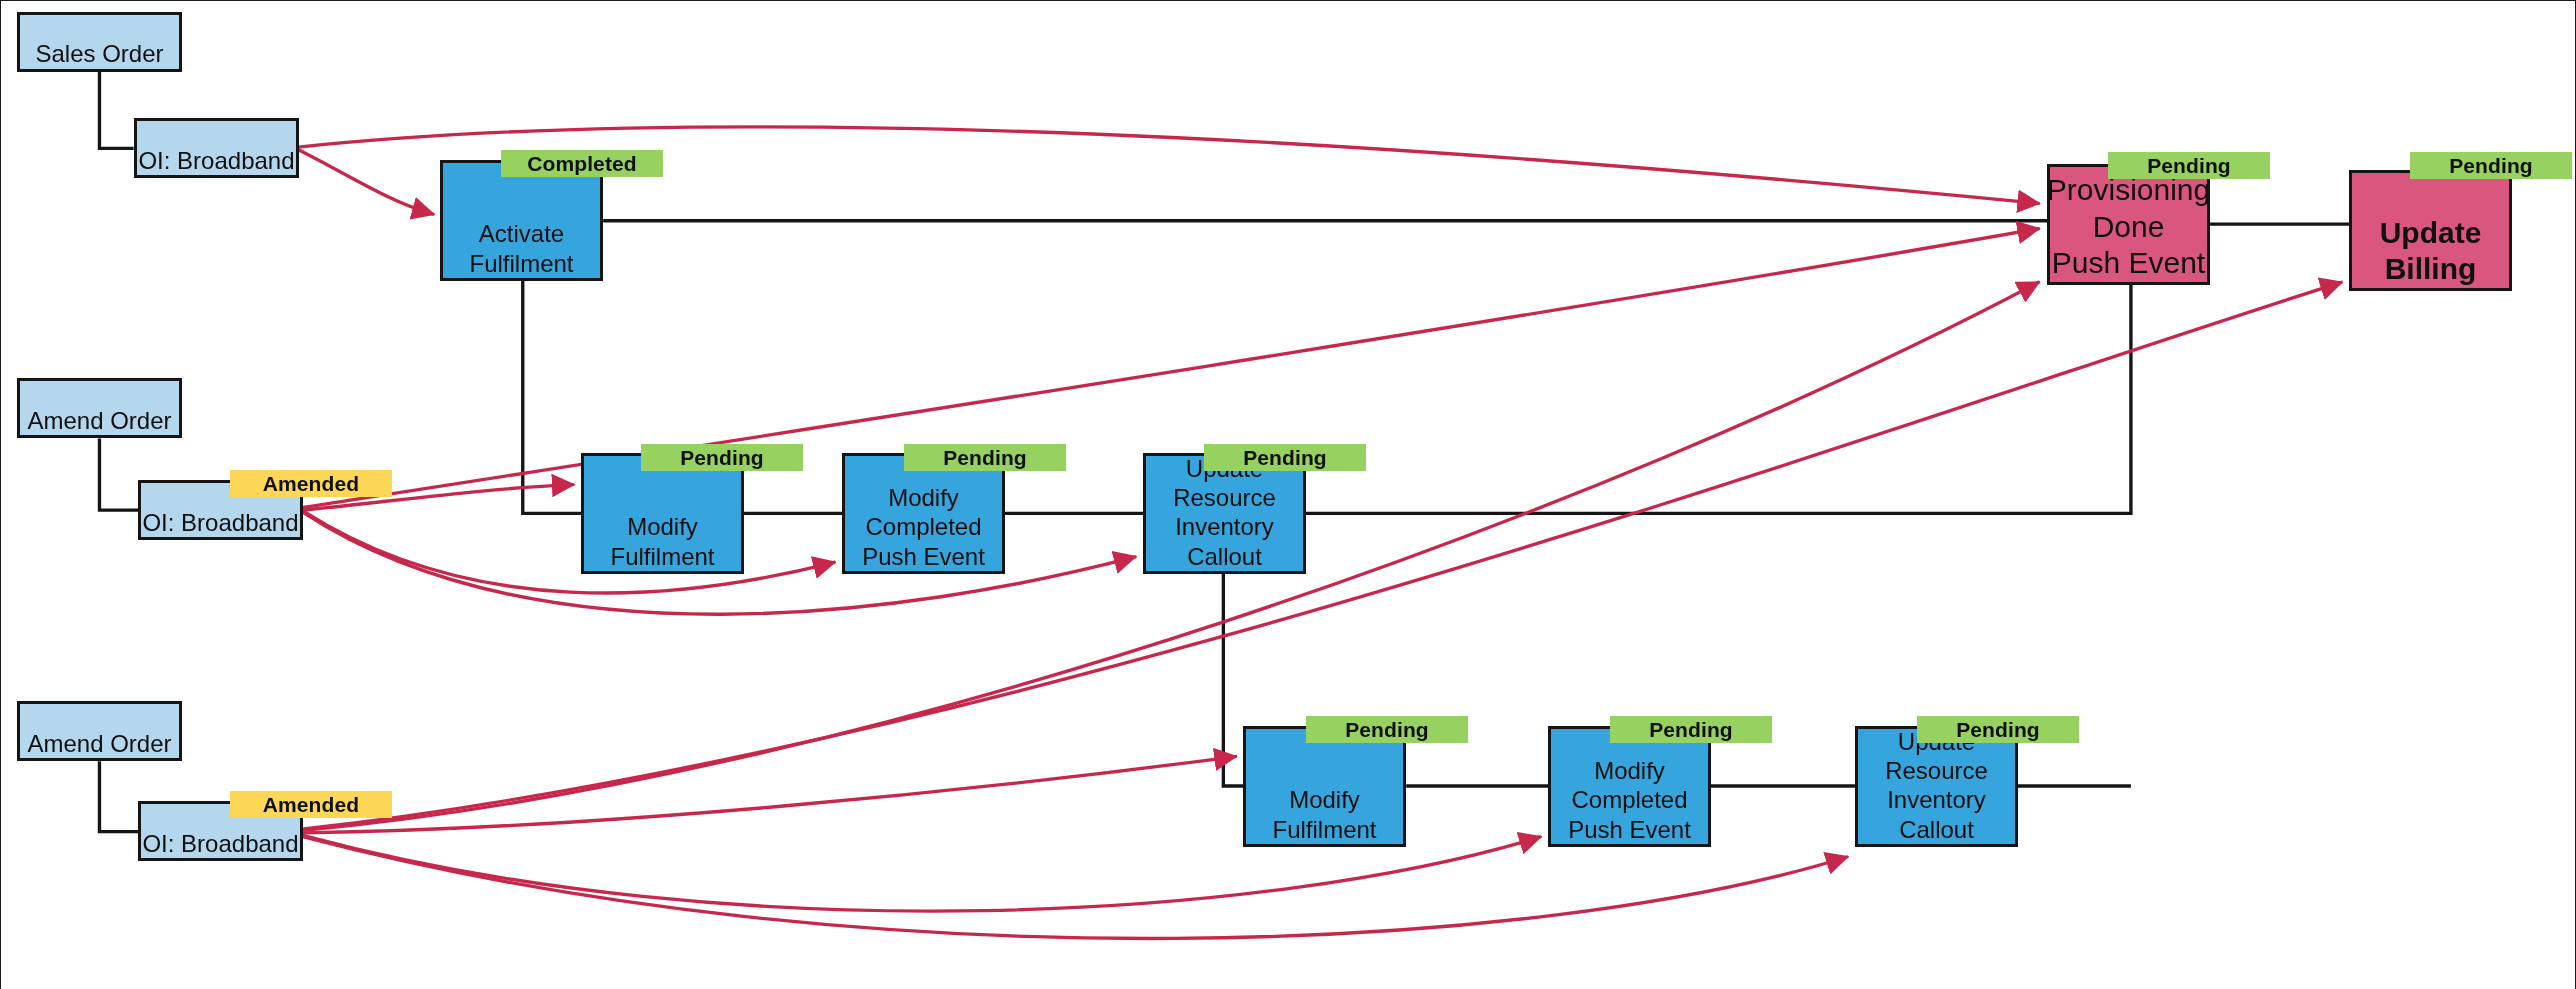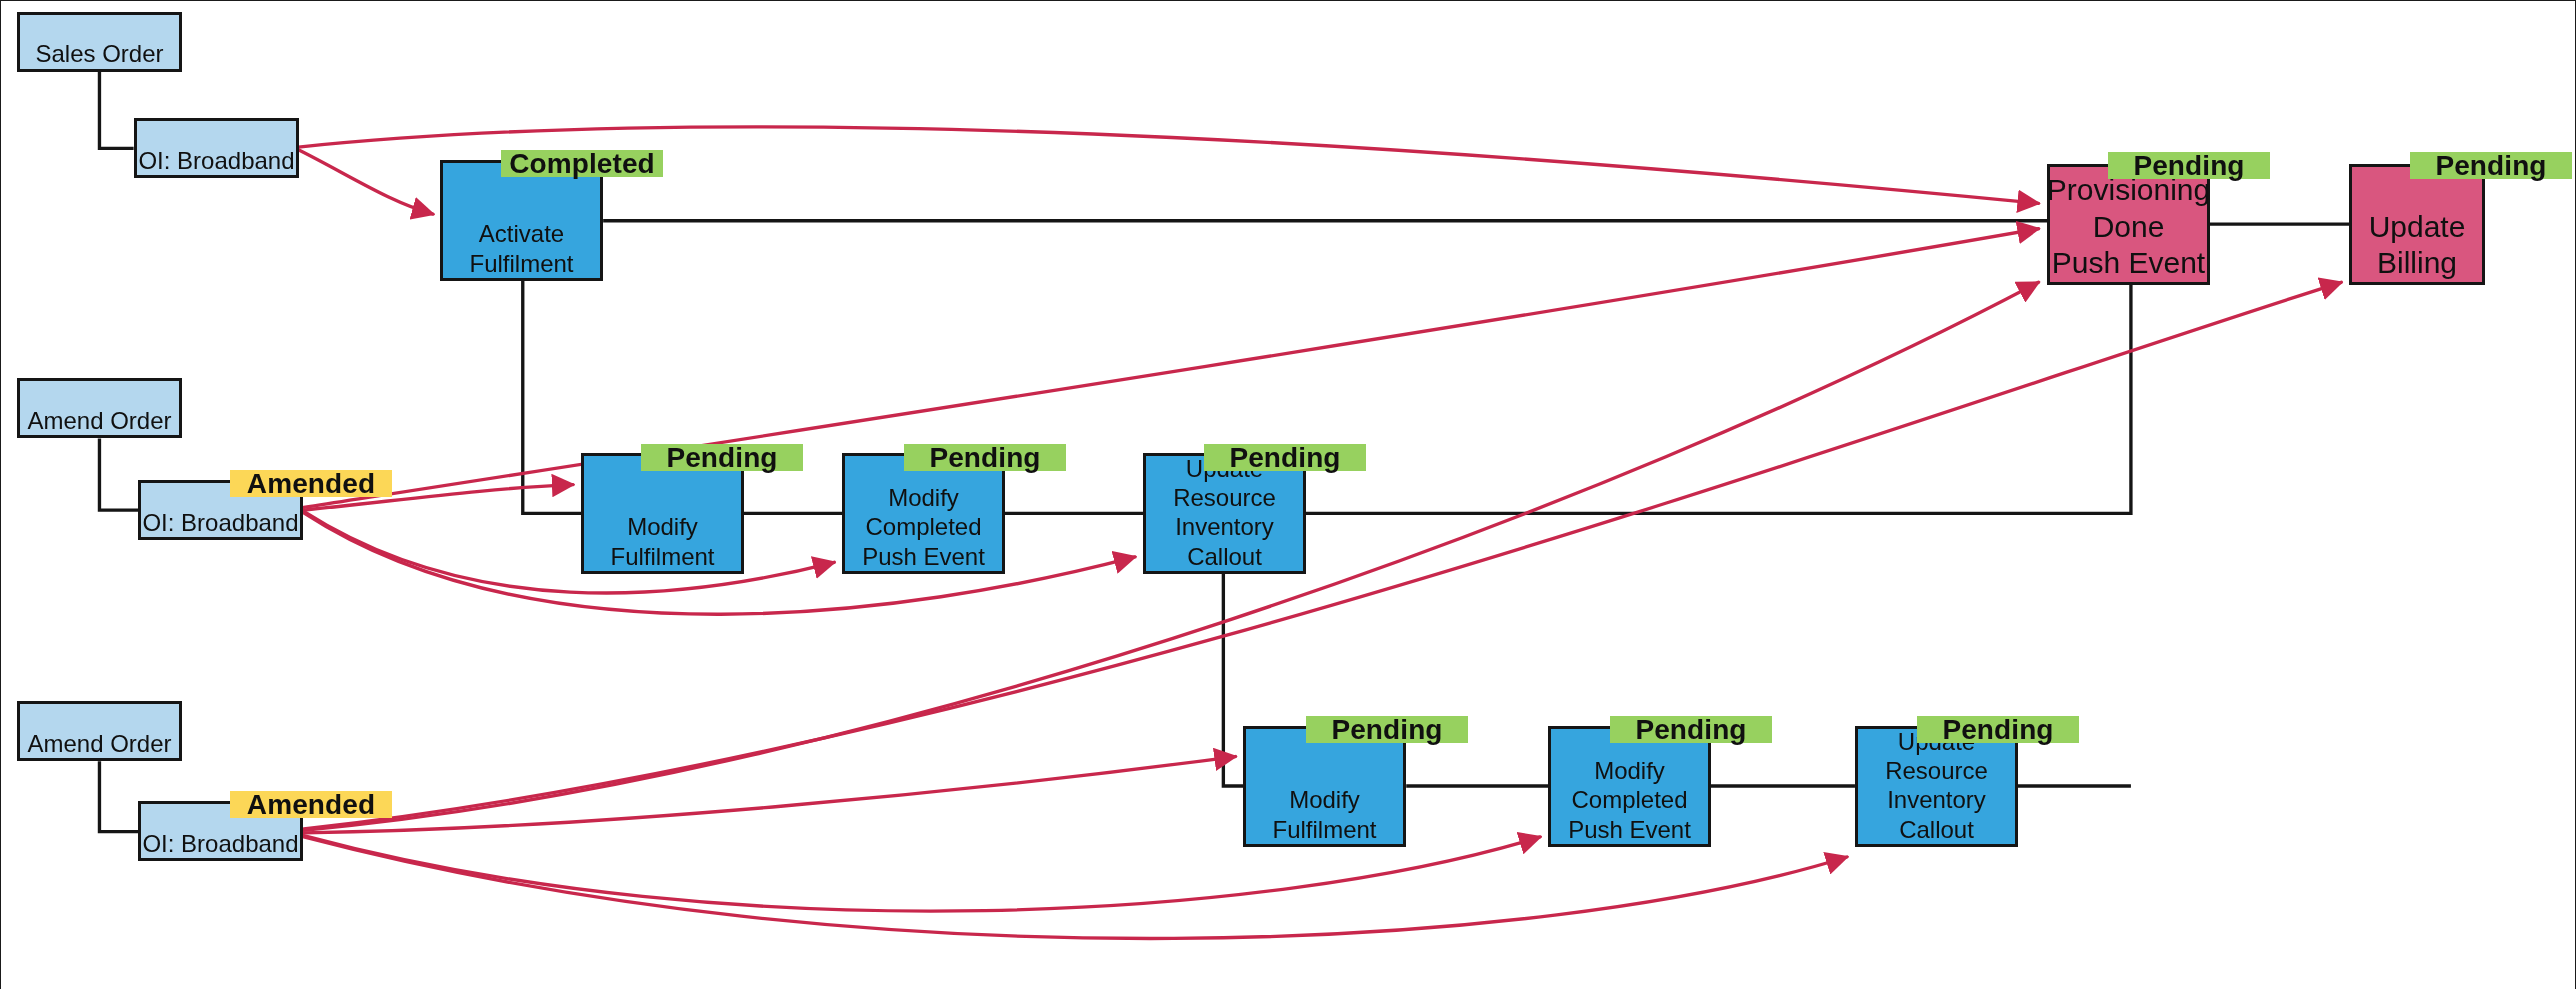--- a/index.html
+++ b/index.html
@@ -49,21 +49,21 @@
   .node.event {
     background: #D9567F;
     font-size: 30px;
   }
   .badge {
     position: absolute;
     box-sizing: border-box;
     display: flex;
     align-items: center;
     justify-content: center;
-    font-size: 28px;
+    font-size: 21px;
     font-weight: bold;
     color: #101010;
     z-index: 6;
     letter-spacing: 0.1px;
     text-align: right;
   }
   .badge.green { background: #97D15F; }
   .badge.yellow { background: #FCD757; margin-left: 28px; }
 </style>
 </head>
@@ -143,21 +143,21 @@
       </div>
       <div class="node task" style="left: 1547px; top: 725px; width: 163px; height: 121px;">
         <span class="node-label">Modify Completed<br>Push Event</span>
       </div>
       <div class="node task" style="left: 1854px; top: 725px; width: 163px; height: 121px;">
         <span class="node-label">Update Resource<br>Inventory Callout</span>
       </div>
       <div class="node event" style="left: 2046px; top: 163px; width: 163px; height: 121px;">
         <span class="node-label">Provisioning Done<br>Push Event</span>
       </div>
-      <div class="node event" style="left: 2348px; top: 163px; width: 136px; height: 121px;">
+      <div class="node event" style="left: 2348px; top: 169px; width: 163px; height: 121px; font-weight: bold;">
         <span class="node-label">Update Billing</span>
       </div>
     </div>
   <div id="badge-layer">
       <div class="badge green" style="left: 500px; top: 149px; width: 162px; height: 27px;">Completed</div>
       <div class="badge yellow" style="left: 201px; top: 469px; width: 162px; height: 27px;">Amended</div>
       <div class="badge green" style="left: 640px; top: 443px; width: 162px; height: 27px;">Pending</div>
       <div class="badge green" style="left: 903px; top: 443px; width: 162px; height: 27px;">Pending</div>
       <div class="badge green" style="left: 1203px; top: 443px; width: 162px; height: 27px;">Pending</div>
       <div class="badge yellow" style="left: 201px; top: 790px; width: 162px; height: 27px;">Amended</div>

